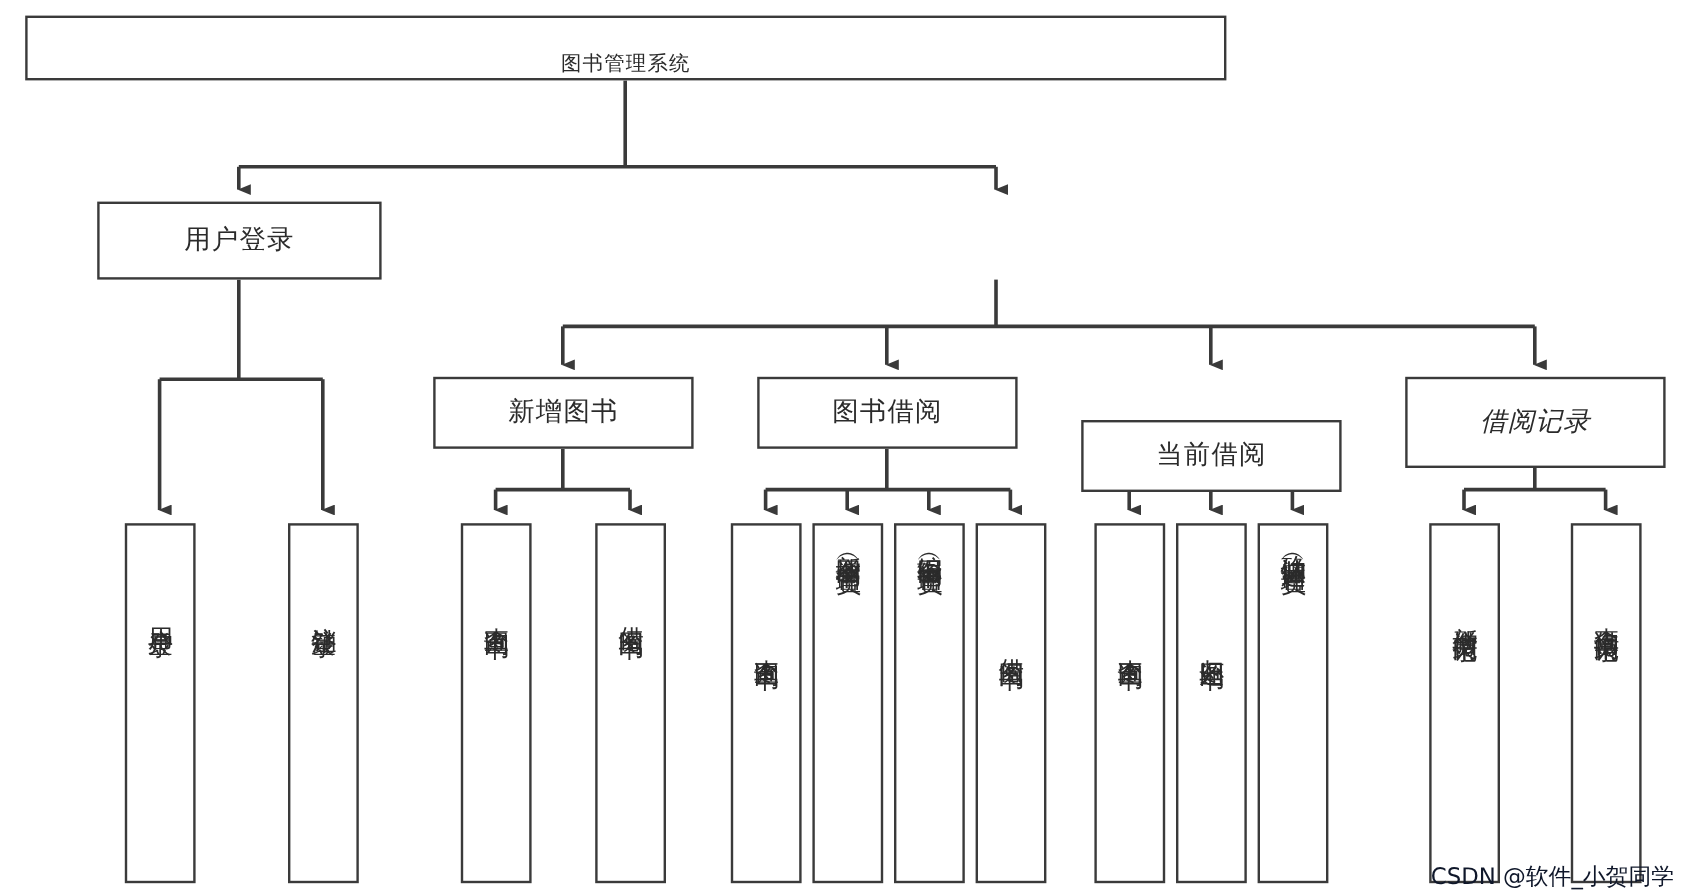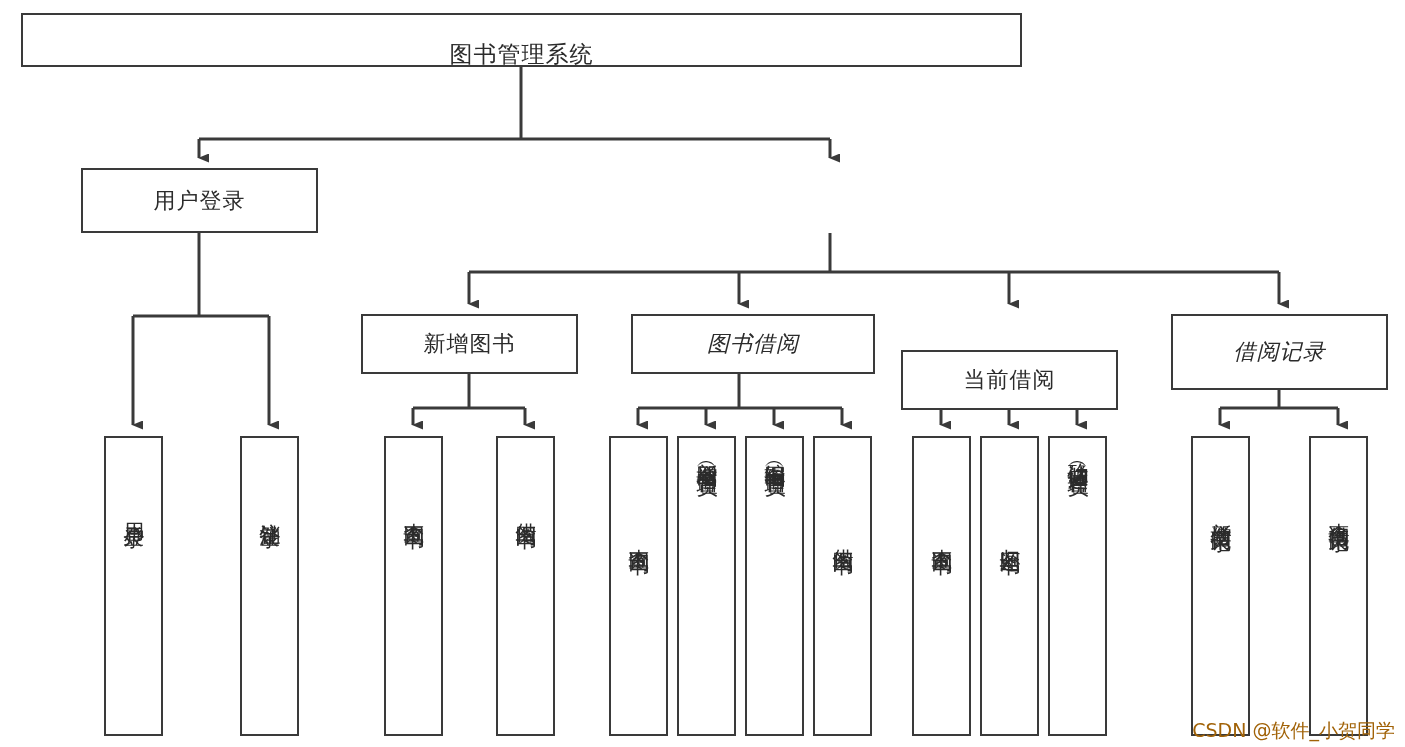--- a/index.html
+++ b/index.html
@@ -41,21 +41,21 @@
     text-align: center;
     line-height: 1.05;
   }
   
   .node.horiz .label {
     font-size: 22px;
     letter-spacing: 1px;
     white-space: nowrap;
   }
   .node.root .label {
-    font-size: 23px;
+    font-size: 17px;
     margin-top: 28px;
   }
   
   .node.vert {
     align-items: flex-start;
     justify-content: center;
     padding-top: 8px;
   }
   .node.vert .label {
     writing-mode: vertical-rl;
@@ -69,21 +69,21 @@
     padding-top: 60px;
   }
   .node.vert.mid2 .label {
     padding-top: 86px;
   }
   .watermark {
     position: absolute;
     right: 10px;
     bottom: 3px;
     font-size: 19px;
-    color: #a16207;
+    color: #0f172a;
     white-space: nowrap;
     font-family: "DejaVu Sans", "Liberation Sans", sans-serif;
   }
 </style>
 </head>
 <body>
 
 <div id="canvas">
 
   <svg class="wires" viewBox="0 0 1405 747" xmlns="http://www.w3.org/2000/svg">
@@ -145,21 +145,21 @@
 
   <div class="node horiz" style="left:81px; top:168px; width:237px; height:65px;">
     <span class="label">用户登录</span>
   </div>
 
 
   <div class="node horiz" style="left:361px; top:314px; width:217px; height:60px;">
     <span class="label">新增图书</span>
   </div>
 
-  <div class="node horiz" style="left:631px; top:314px; width:244px; height:60px;font-style:italic;">
+  <div class="node horiz" style="left:631px; top:314px; width:217px; height:60px;">
     <span class="label">图书借阅</span>
   </div>
 
   <div class="node horiz" style="left:901px; top:314px; width:217px; height:60px;margin-top:36px;">
     <span class="label">当前借阅</span>
   </div>
 
   <div class="node horiz" style="left:1171px; top:314px; width:217px; height:76px;font-style:italic;">
     <span class="label">借阅记录</span>
   </div>

